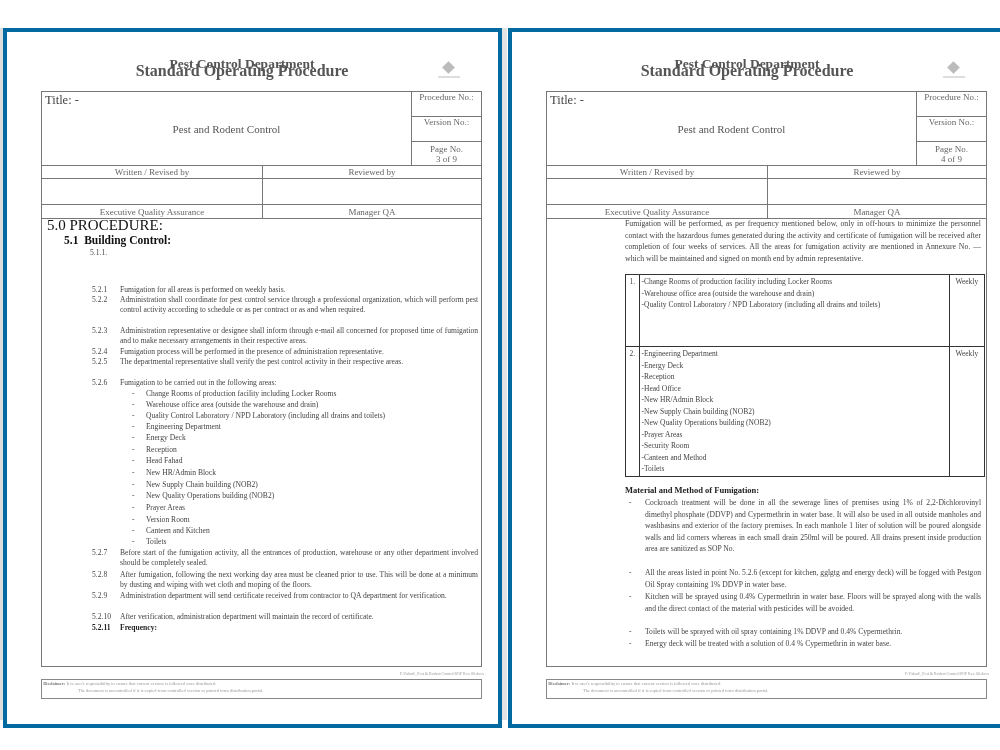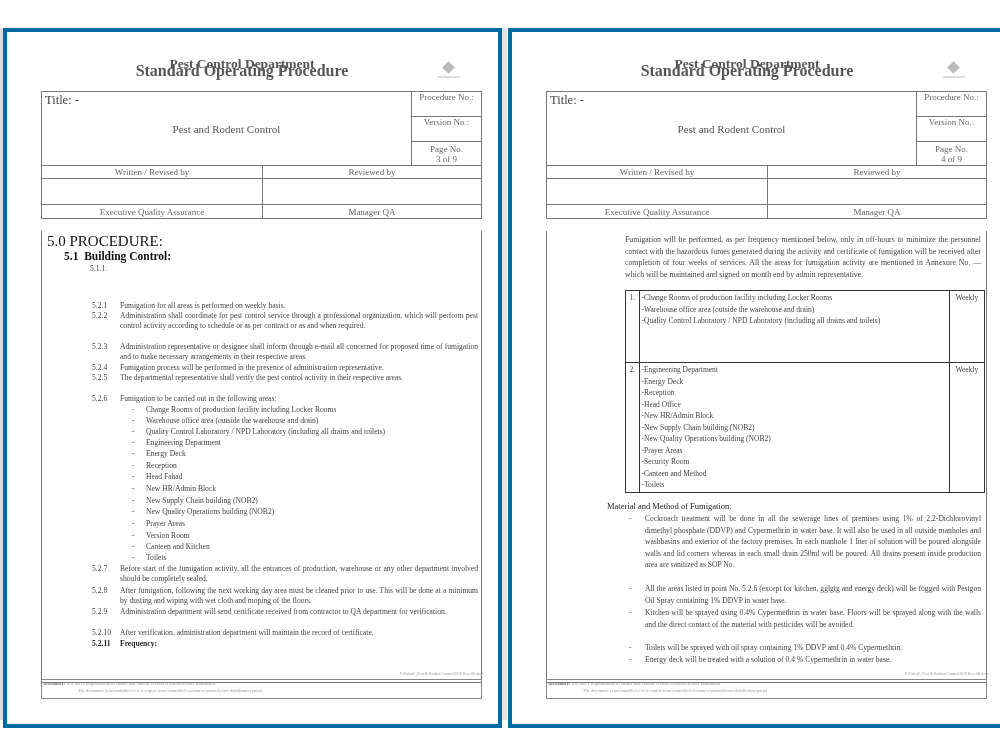--- a/index.html
+++ b/index.html
@@ -23,21 +23,21 @@
   .logo { position:absolute; top:27px; right:36px; width:26px; height:26px; }
   .logo .d { position:absolute; left:8px; top:4px; width:9px; height:9px; background:#bbb; transform:rotate(45deg); }
   .logo .t { position:absolute; left:2px; top:17px; width:22px; height:2px; background:#ddd; }
 
   table.meta { position:absolute; top:59px; left:34px; width:441px; border-collapse:collapse; }
   table.meta td { border:1.5px solid #777; font-size:9px; color:#666; text-align:center; padding:0; }
   .title-lbl { position:absolute; top:1px; left:3px; font-size:12.5px; color:#444; }
   .title-val { font-size:11px; color:#555; }
   .box-content {
     position:absolute; top:183px; left:34px; width:439px; height:451px;
-    border:1.5px solid #777; border-top:none;margin-top:16px;
+    border:1.5px solid #777; border-top:none;
   }
   .footer-path { position:absolute; top:639px; right:14px; font-size:4px; color:#999; }
   .disclaimer {
     position:absolute; top:647px; left:34px; width:439px; height:18px;
     border:1.5px solid #888; font-size:4.5px; color:#999; line-height:7px;
   }
   .disclaimer b { color:#777; }
 
   
   .h50 { position:absolute; top:2px; left:5px; font-size:15px; font-weight:normal; color:#111; }
@@ -48,21 +48,21 @@
   .bul { position:absolute; font-size:7.6px; color:#444; line-height:10px; }
   .bul .dash { position:absolute; left:0; }
   .bul .bt { position:absolute; left:14px; white-space:nowrap; }
 
   
   .para { position:absolute; top:3px; left:78px; width:356px; font-size:7.8px; line-height:11.6px; color:#444; text-align:justify; }
   table.freq { position:absolute; top:59px; left:78px; width:360px; border-collapse:collapse; }
   table.freq th { background:#d6d6d6; border:1.5px solid #222; font-size:8px; font-weight:bold; color:#222; padding:0; line-height:10px; }
   table.freq td { border:1.5px solid #333; font-size:7.5px; color:#444; vertical-align:top; padding:1px 2px; line-height:11.5px; }
   table.freq td.c { text-align:center; }
-  .mm-head { position:absolute; top:270px; left:60px; font-size:8.5px; font-weight:normal; color:#222; }
+  .mm-head { position:absolute; top:270px; left:78px; font-size:8.5px; font-weight:bold; color:#222; }
   .mm-item { position:absolute; left:82px; width:352px; font-size:7.6px; line-height:11.6px; color:#444; }
   .mm-item .dash { position:absolute; left:0; top:0; }
   .mm-item .mt { margin-left:16px; text-align:justify; }
 </style>
 </head>
 <body>
 
 <div class="leftstrip"></div>
 <div class="gap"></div>
 

